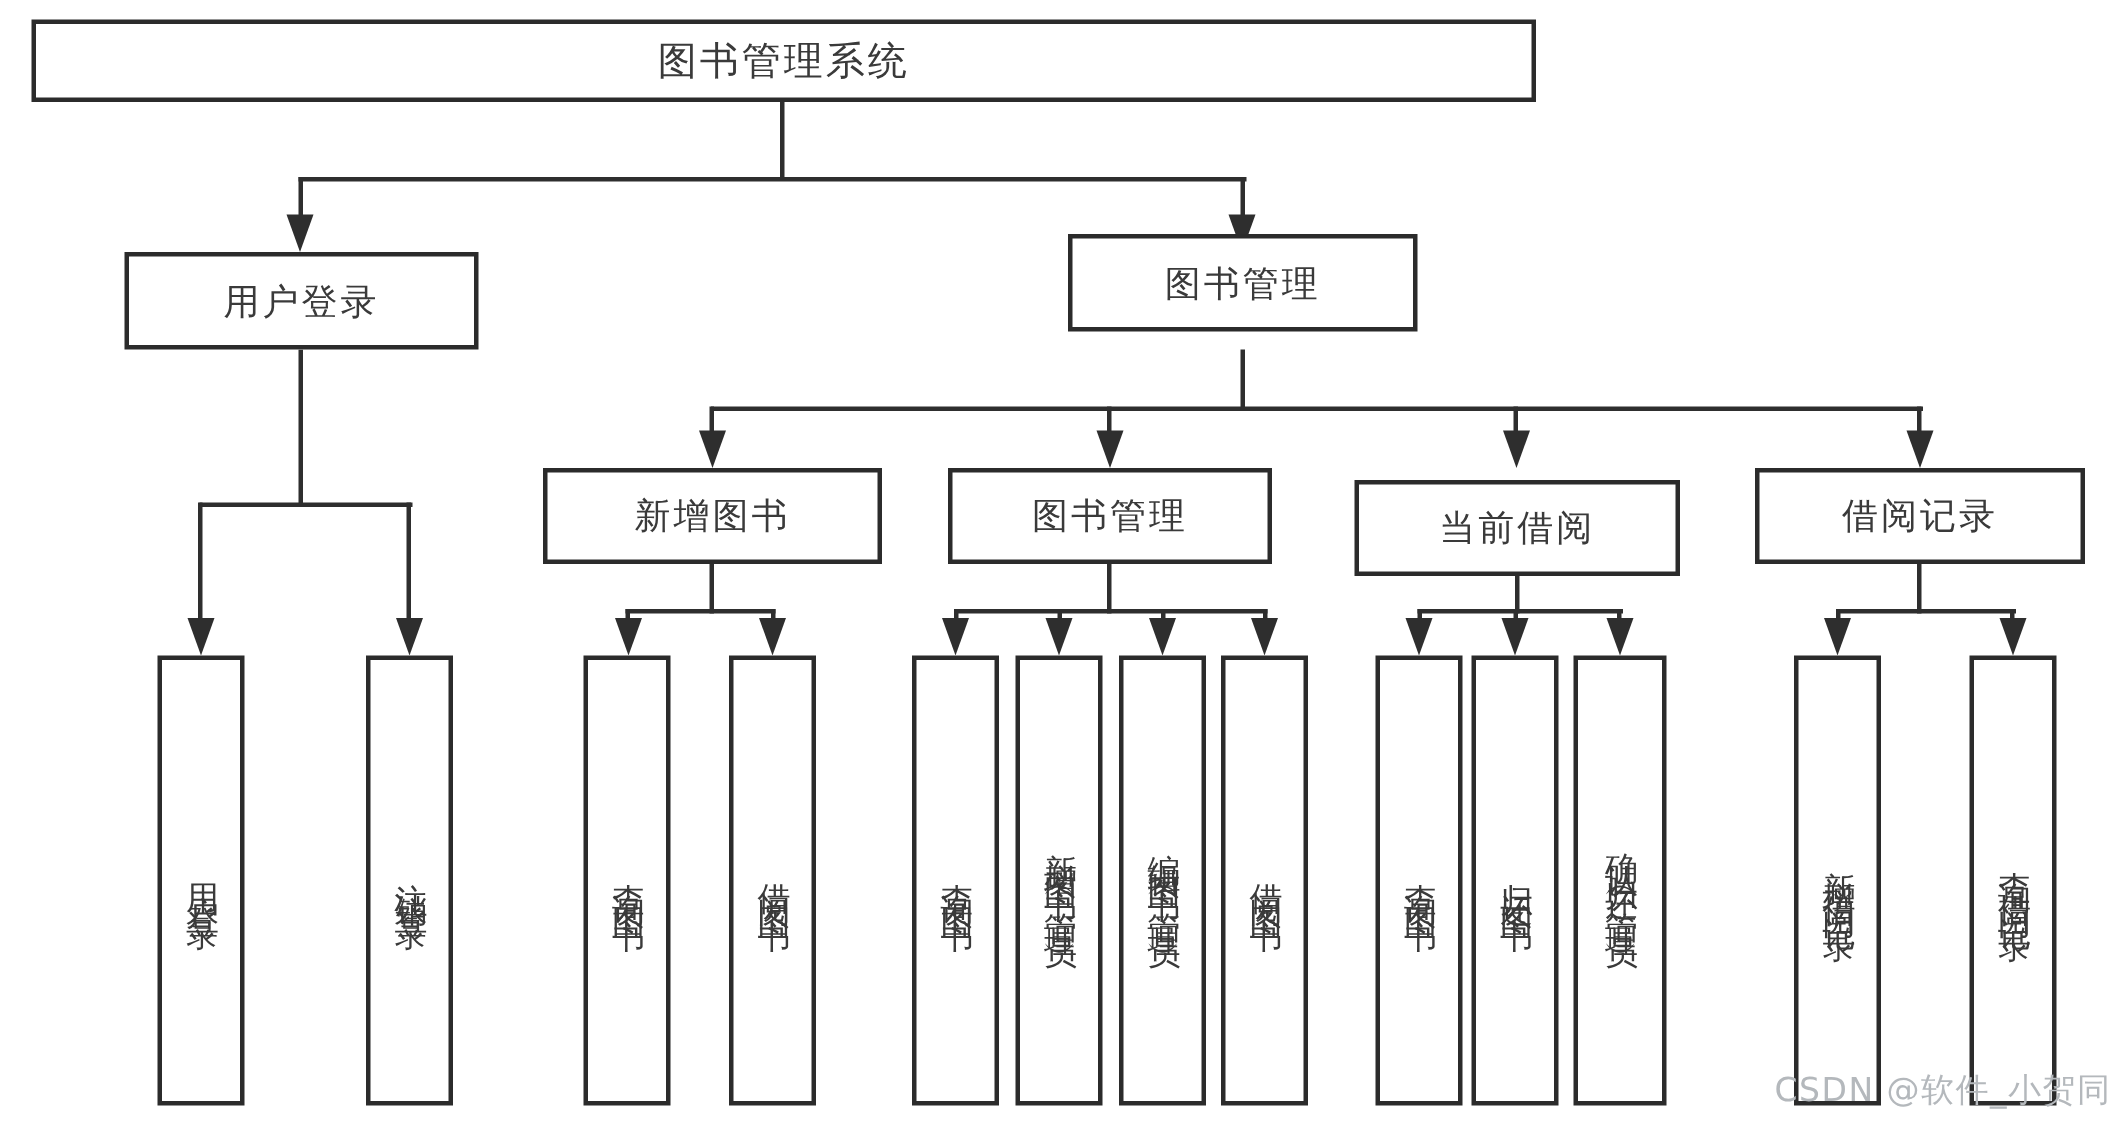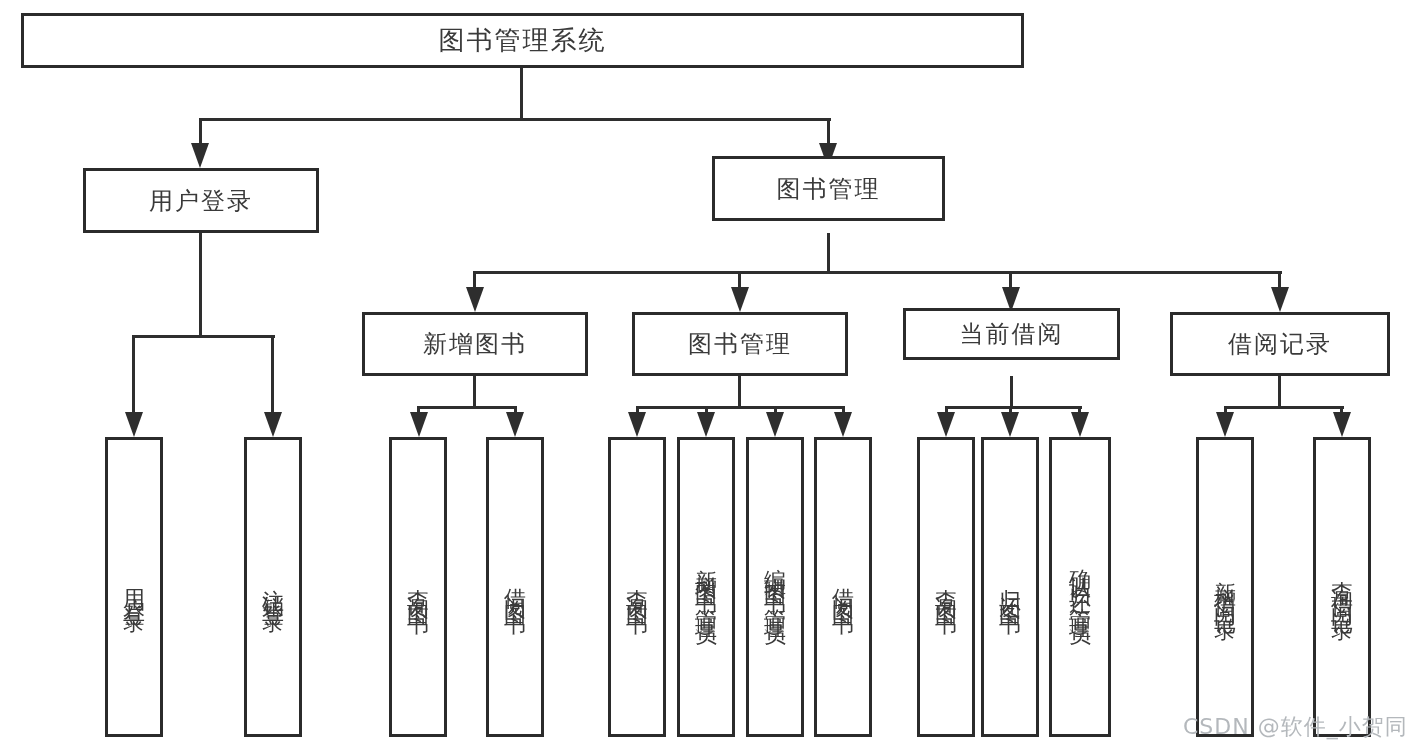--- a/index.html
+++ b/index.html
@@ -99,21 +99,21 @@
   <div class="arr" style="left:1216px;top:412px"></div>
   <div class="arr" style="left:1333px;top:412px"></div>
 
   <div class="hbox root" style="left:21px;top:13px;width:1003px;height:55px">图书管理系统</div>
 
   <div class="hbox" style="left:83px;top:168px;width:236px;height:65px">用户登录</div>
   <div class="hbox" style="left:712px;top:156px;width:233px;height:65px">图书管理</div>
 
   <div class="hbox" style="left:362px;top:312px;width:226px;height:64px">新增图书</div>
   <div class="hbox" style="left:632px;top:312px;width:216px;height:64px">图书管理</div>
-  <div class="hbox" style="left:903px;top:308px;width:217px;height:52px">当前借阅</div>
+  <div class="hbox" style="left:903px;top:320px;width:217px;height:64px">当前借阅</div>
   <div class="hbox" style="left:1170px;top:312px;width:220px;height:64px">借阅记录</div>
 
   <div class="vbox" style="left:105px">用户登录</div>
   <div class="vbox" style="left:244px">注销登录</div>
 
   <div class="vbox" style="left:389px">查询图书</div>
   <div class="vbox" style="left:486px">借阅图书</div>
 
   <div class="vbox" style="left:608px">查询图书</div>
   <div class="vbox" style="left:677px">新增图书（管理员）</div>

